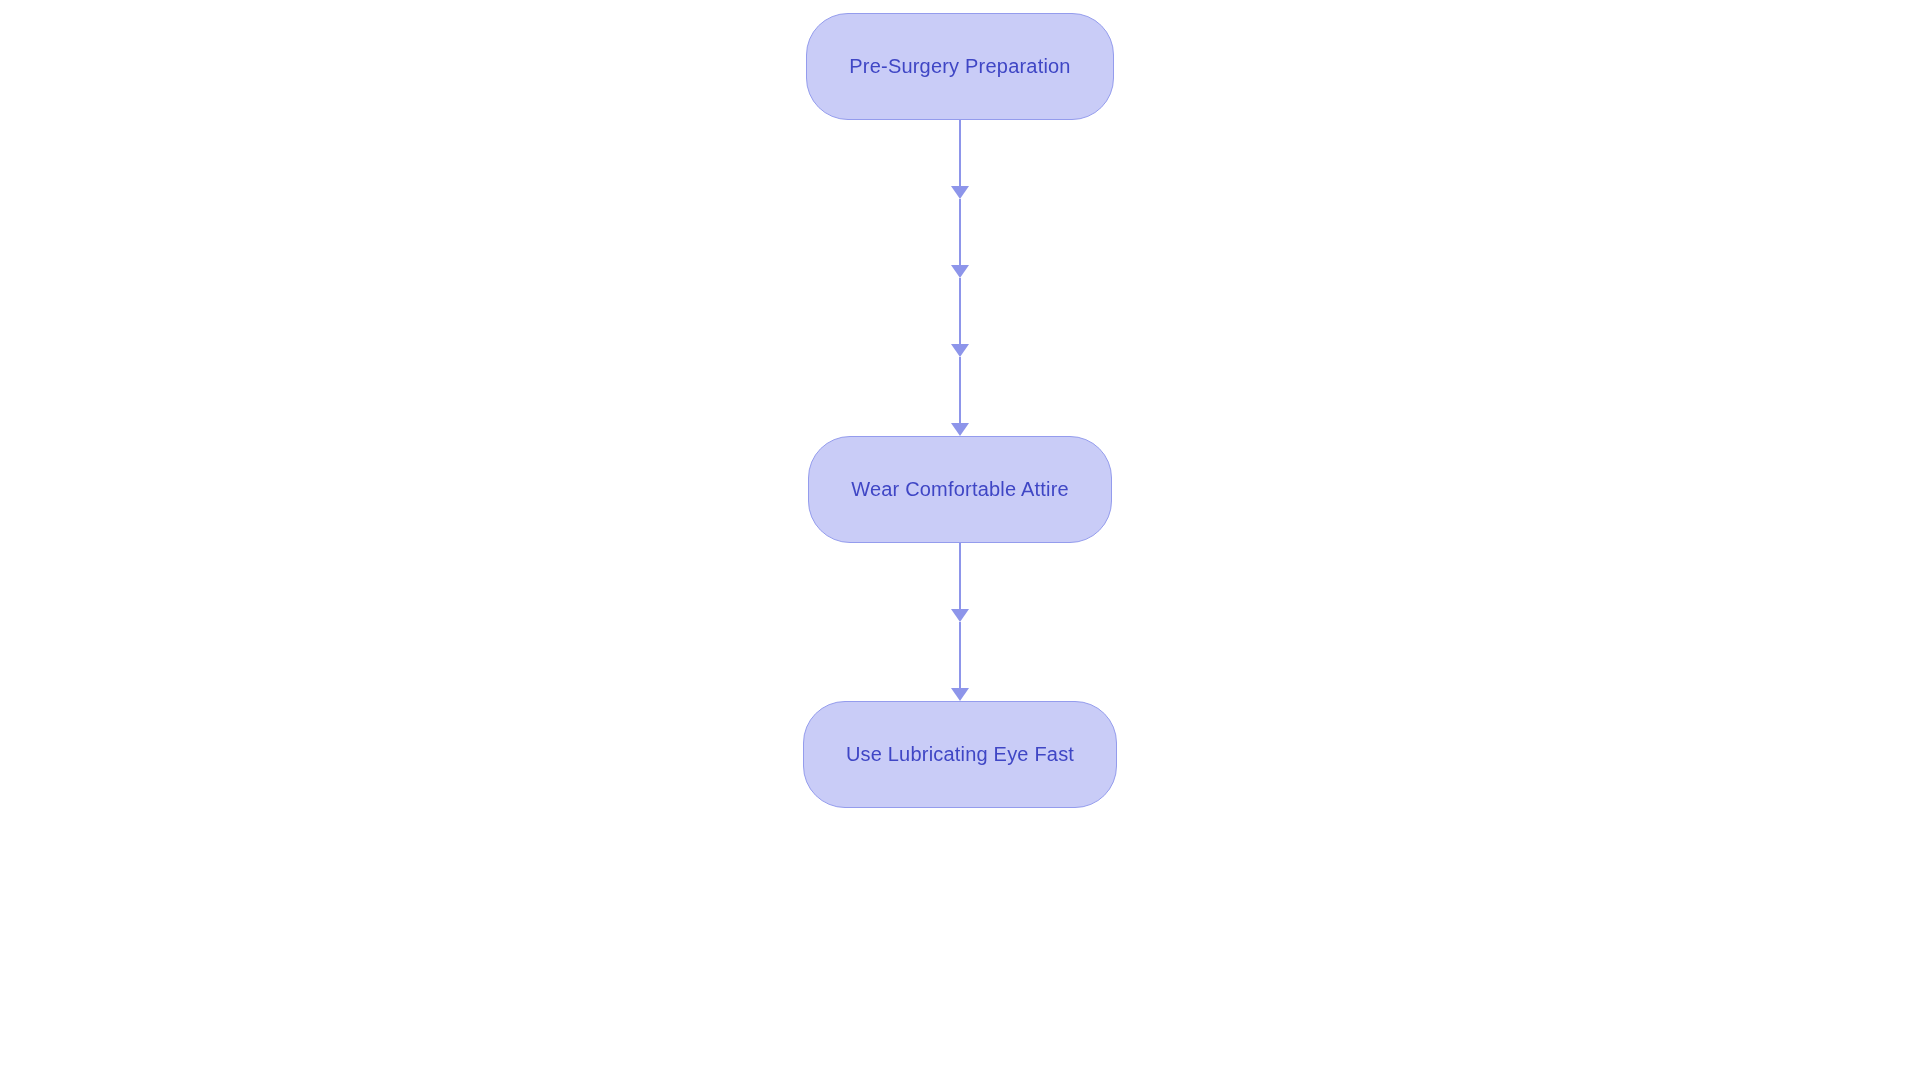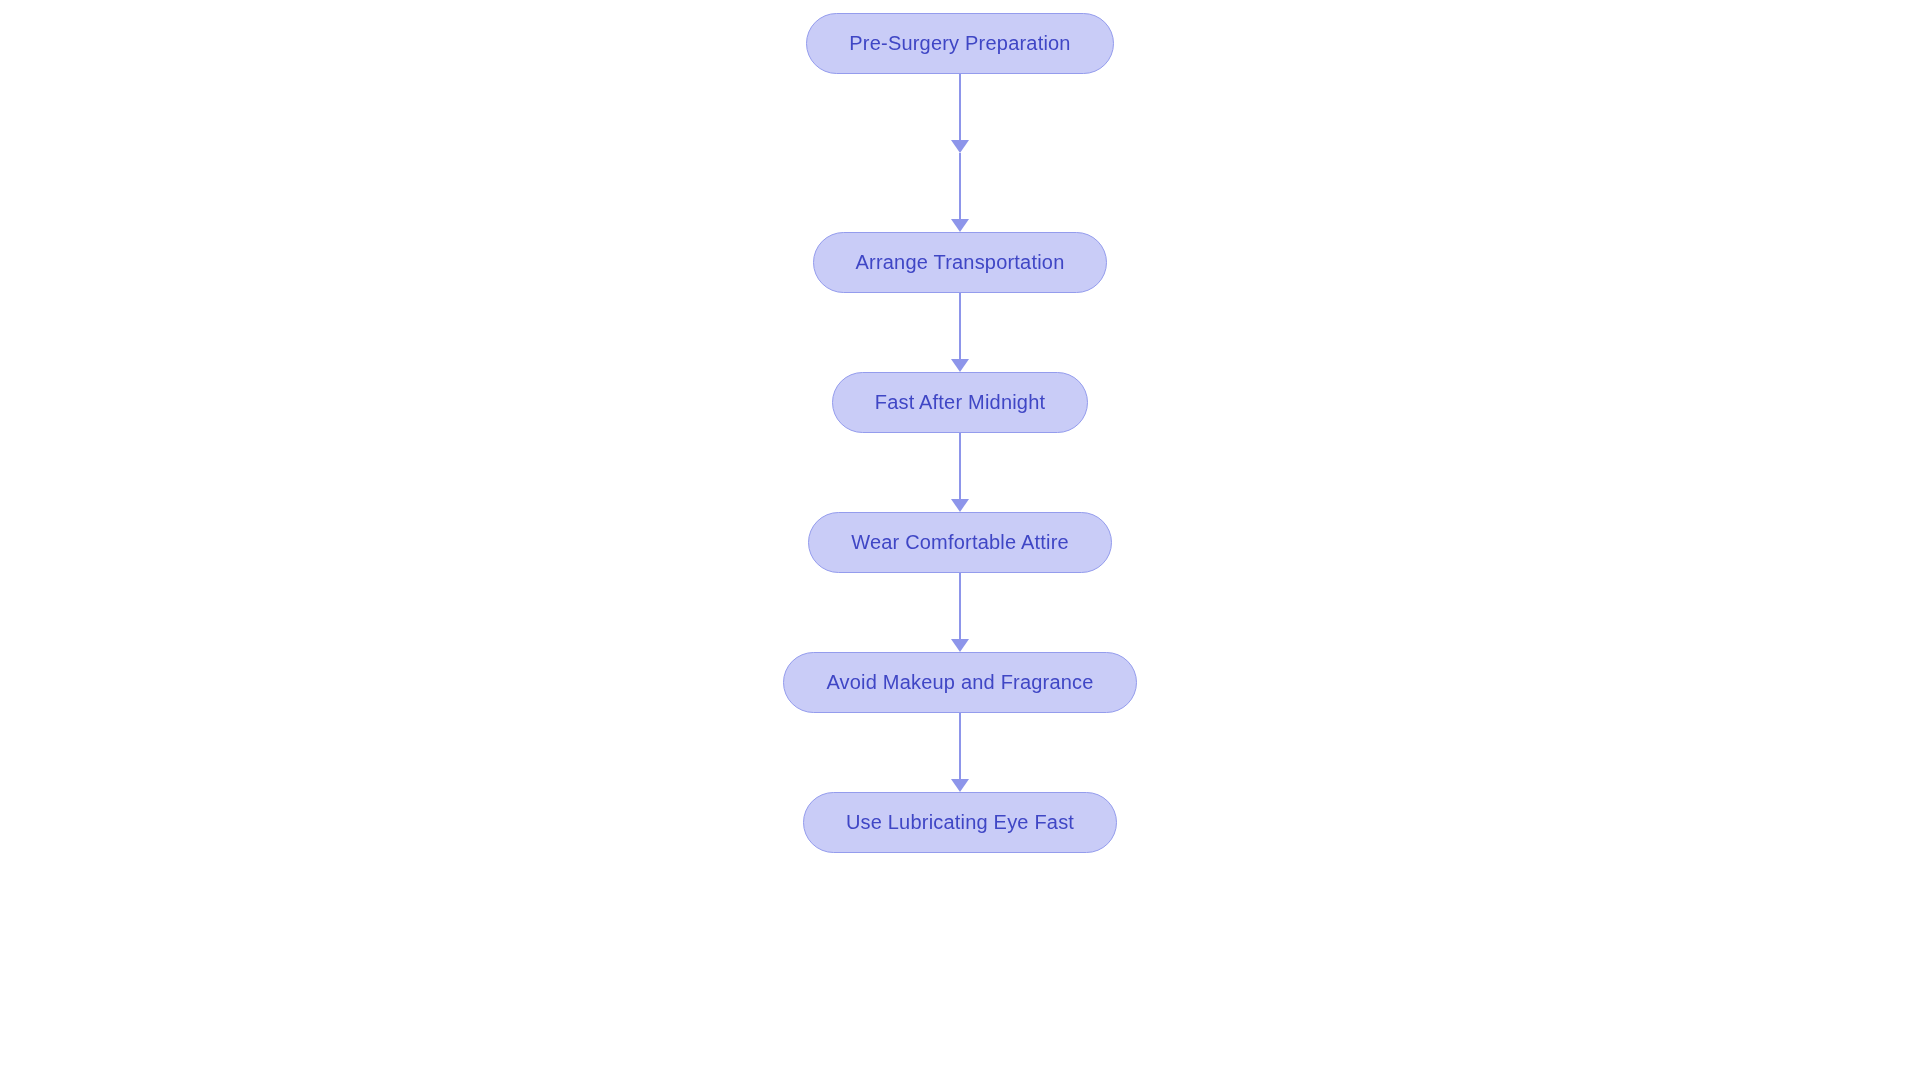--- a/index.html
+++ b/index.html
@@ -19,21 +19,21 @@
     width: 1920px;
     height: 1083px;
     background: var(--background);
     overflow: hidden;
     display: flex;
     flex-direction: column;
     align-items: center;
     padding-top: 13px;
   }
   .flow-node {
-    height: 61px;
+    height: 107px;
     min-width: 250px;
     padding: 0 42px;
     background: var(--node-fill);
     border: 1.5px solid var(--node-border);
     border-radius: 42px;
     display: flex;
     align-items: center;
     flex: 0 0 auto;
   }
   .flow-node .node-label {
@@ -80,50 +80,41 @@
     <div class="connector-line"></div>
     <div class="arrowhead"></div>
   </div>
 
 
   <div class="connector">
     <div class="connector-line"></div>
     <div class="arrowhead"></div>
   </div>
 
-  <div class="flow-node">
-    <span class="node-label">Arrange Transportation</span>
-  </div>
 
   <div class="connector">
     <div class="connector-line"></div>
     <div class="arrowhead"></div>
   </div>
 
-  <div class="flow-node">
-    <span class="node-label">Fast After Midnight</span>
-  </div>
 
   <div class="connector">
     <div class="connector-line"></div>
     <div class="arrowhead"></div>
   </div>
 
   <div class="flow-node">
     <span class="node-label">Wear Comfortable Attire</span>
   </div>
 
   <div class="connector">
     <div class="connector-line"></div>
     <div class="arrowhead"></div>
   </div>
 
-  <div class="flow-node">
-    <span class="node-label">Avoid Makeup and Fragrance</span>
-  </div>
 
   <div class="connector">
     <div class="connector-line"></div>
     <div class="arrowhead"></div>
   </div>
 
   <div class="flow-node">
     <span class="node-label">Use Lubricating Eye Fast</span>
   </div>
 

